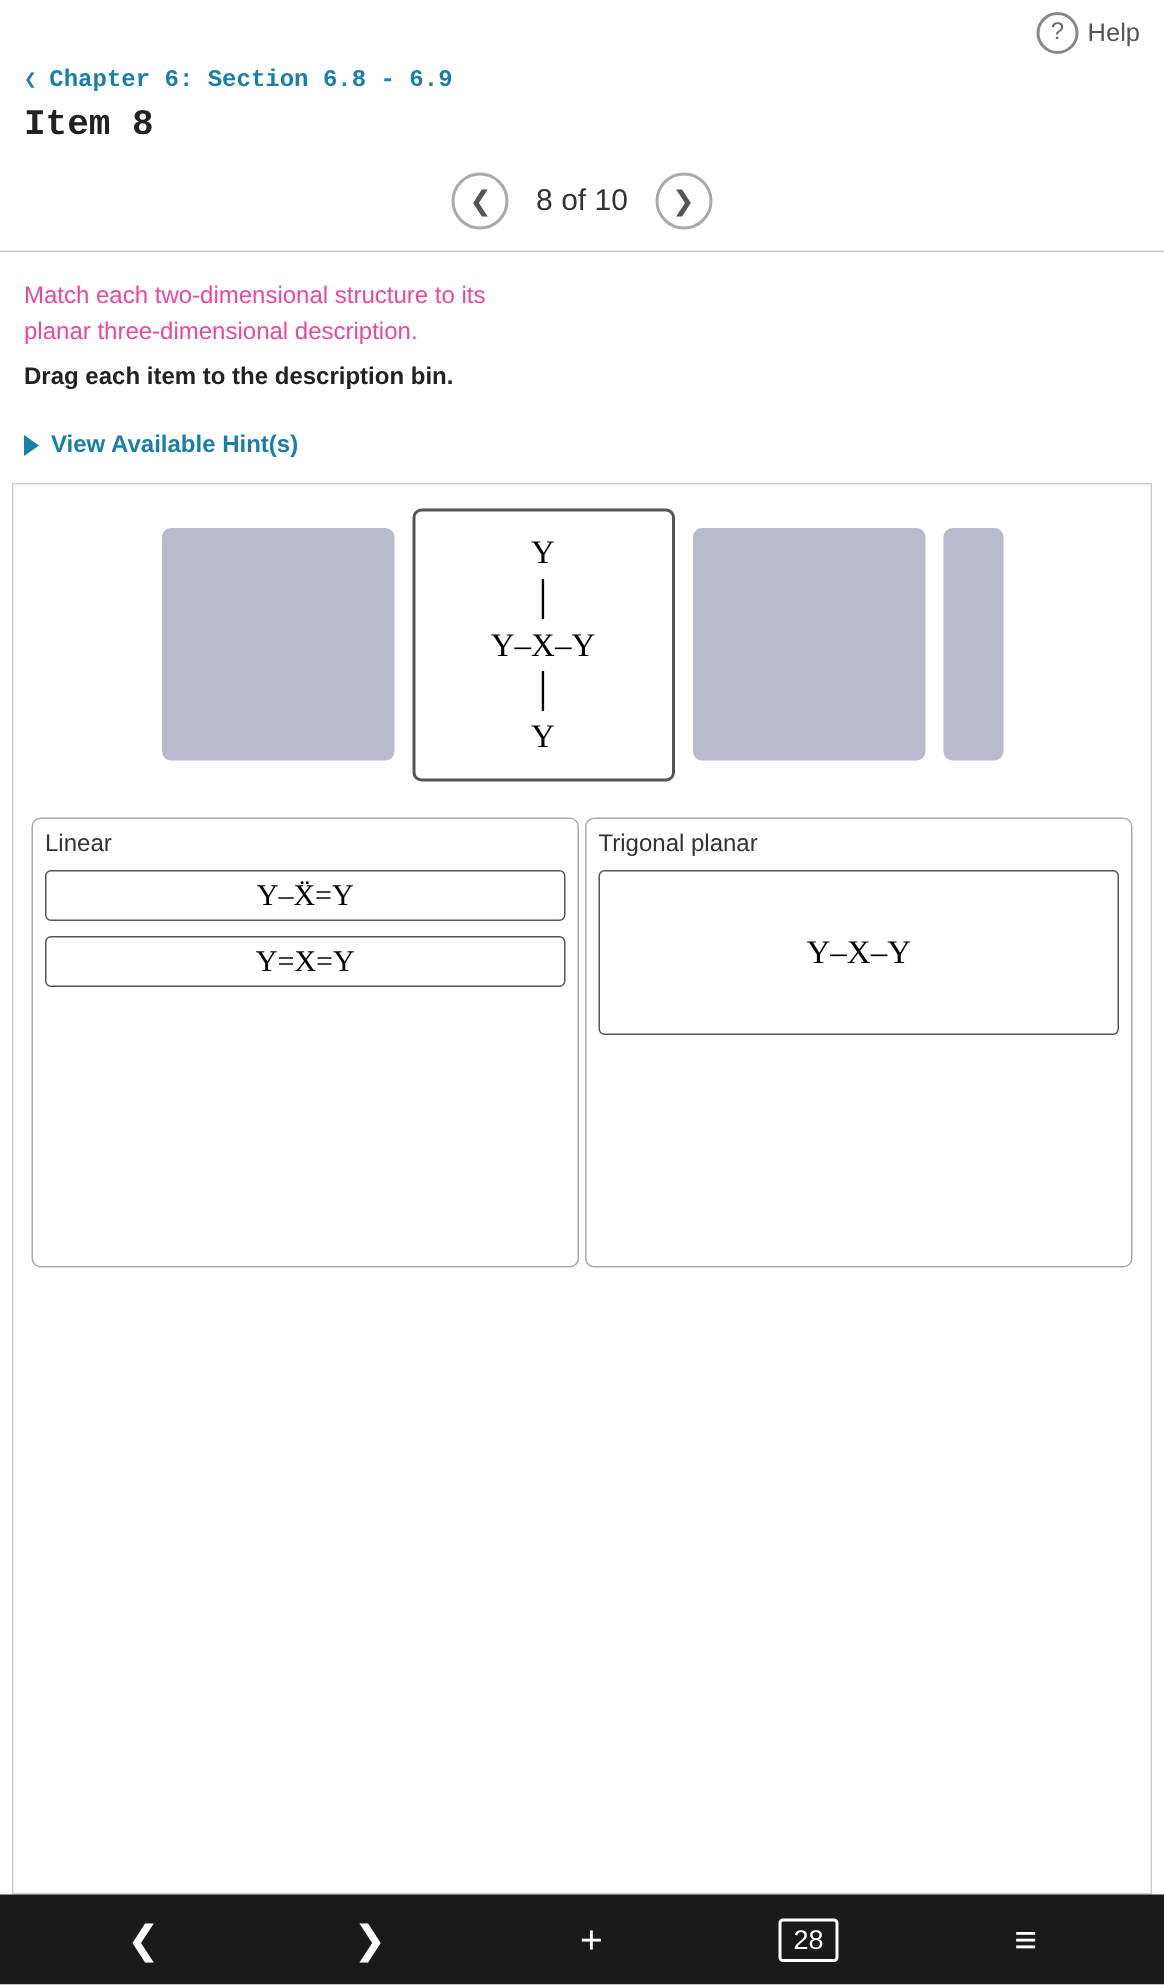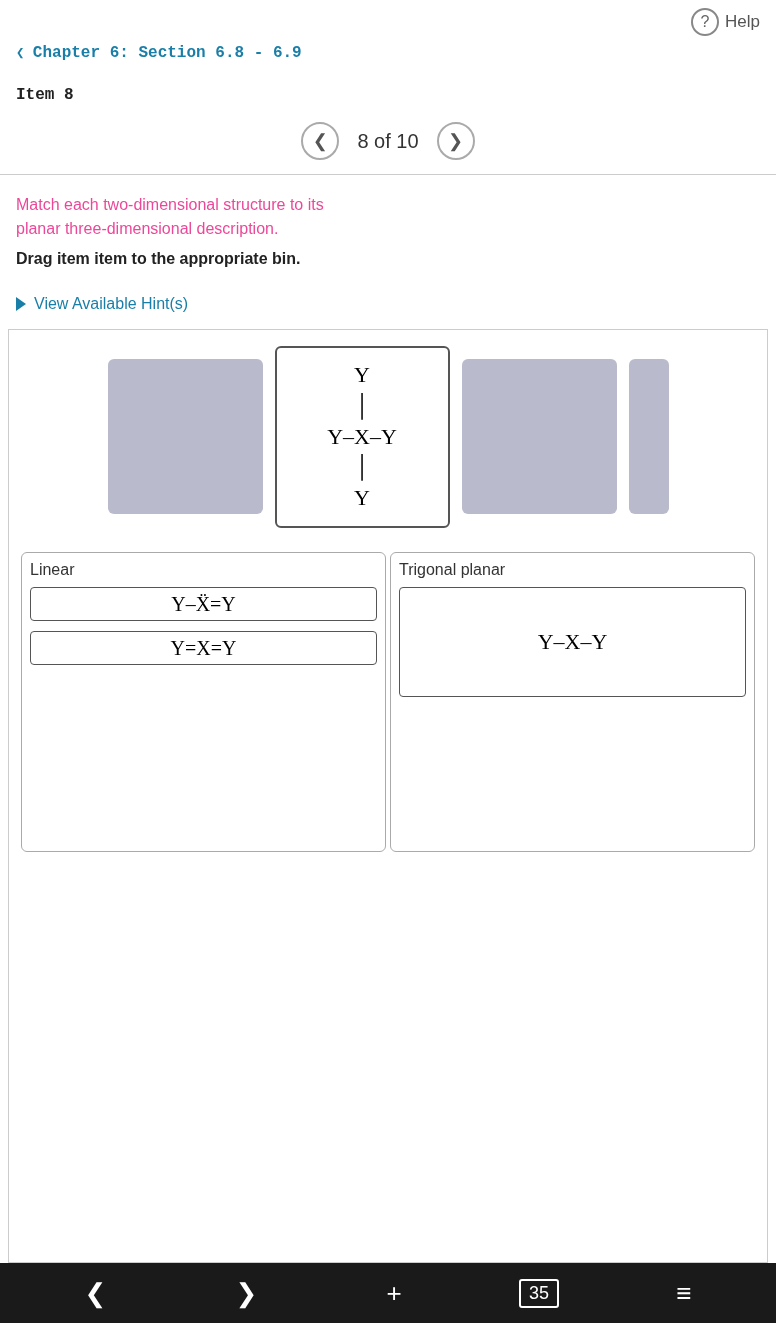--- a/index.html
+++ b/index.html
@@ -50,24 +50,24 @@
       color: #1a7fa8;
       font-size: 16px;
       font-weight: 600;
       cursor: pointer;
     }
     .chapter-link::before {
       content: '❮ ';
       font-size: 14px;
     }
     .item-title {
-      font-size: 16px;
+      font-size: 24px;
       font-weight: 700;
       color: #222;
-      margin-top: 24px;
+      margin-top: 8px;
     }
 
     
     .nav-row {
       display: flex;
       align-items: center;
       justify-content: center;
       gap: 18px;
       padding: 8px 0 14px;
     }
@@ -115,20 +115,21 @@
 
     
     .hint-row {
       display: flex;
       align-items: center;
       gap: 8px;
       padding: 8px 16px 16px;
       cursor: pointer;
       color: #1a7fa8;
       font-size: 16px;
+      font-weight: bold;
     }
     .hint-arrow {
       width: 0;
       height: 0;
       border-top: 7px solid transparent;
       border-bottom: 7px solid transparent;
       border-left: 10px solid #1a7fa8;
     }
 
     
@@ -288,21 +289,21 @@
   </button>
 </div>
 
 <div class="divider"></div>
 
 <div class="instructions">
   <p>
     <span>Match each two-dimensional structure to its</span><br>
     <span>planar three-dimensional description.</span>
   </p>
-  <p class="bold-text">Drag item item to the appropriate bin.</p>
+  <p class="bold-text">Drag each item to the description bin.</p>
 </div>
 
 <div class="hint-row">
   <span class="hint-arrow"></span>
   <span>View Available Hint(s)</span>
 </div>
 
 <div class="content-area">
 
   <div class="drag-items-row">
@@ -352,18 +353,18 @@
   <button class="bottom-btn">
     <span>❮</span>
   </button>
   <button class="bottom-btn">
     <span>❯</span>
   </button>
   <button class="bottom-btn">
     <span>+</span>
   </button>
   <button class="bottom-btn page-num">
-    <span>35</span>
+    <span>28</span>
   </button>
   <button class="bottom-btn">
     <span>≡</span>
   </button>
 </div>
 
 </body></html>

